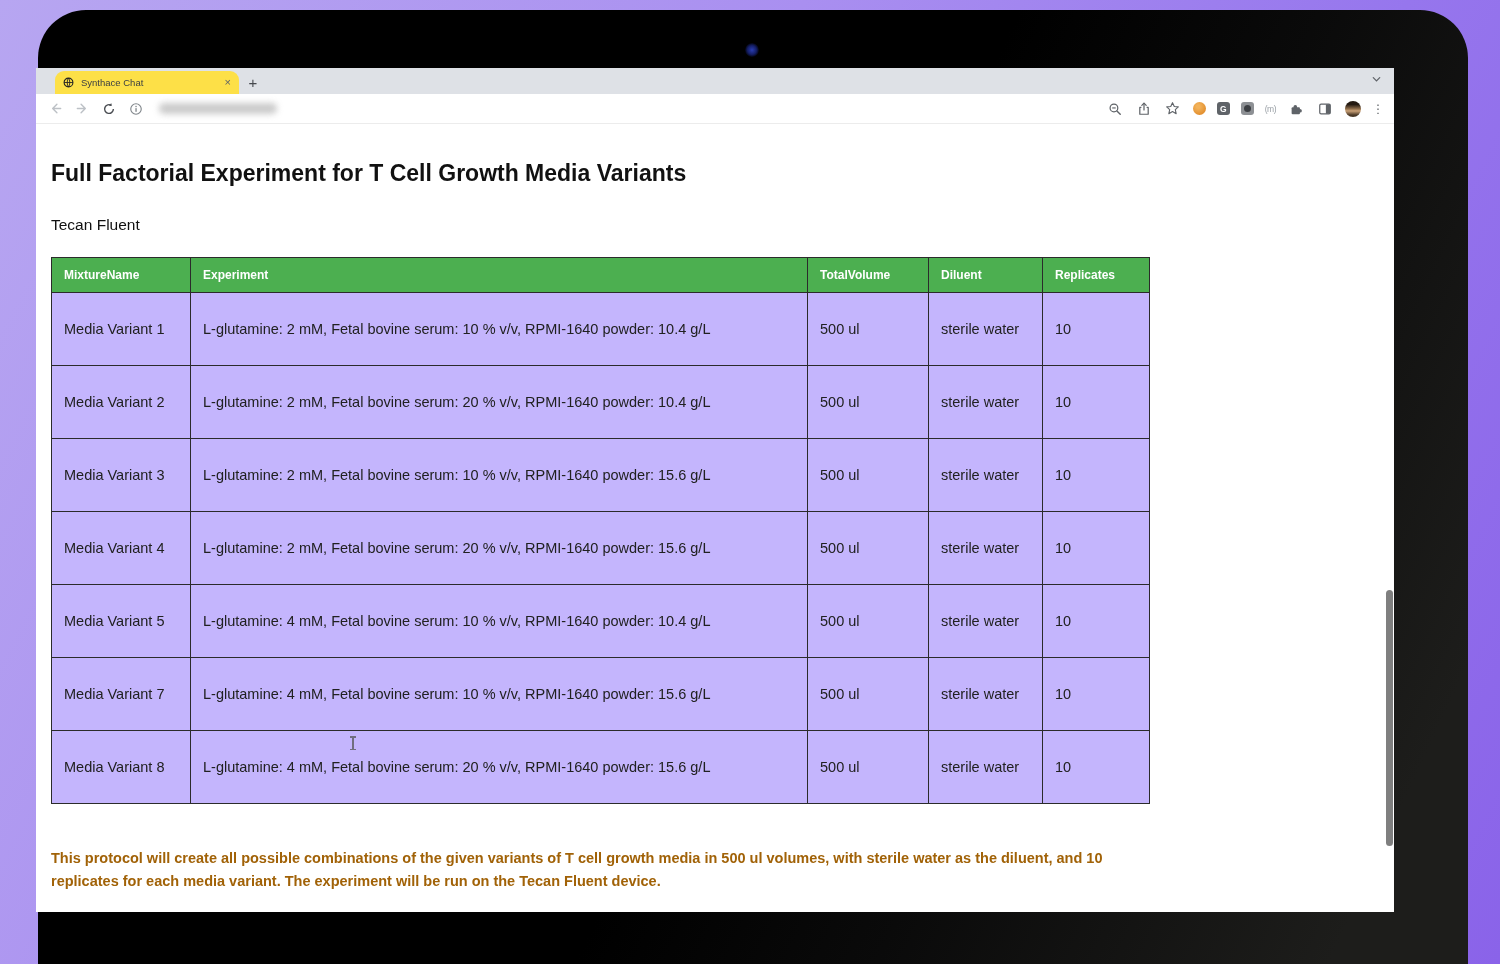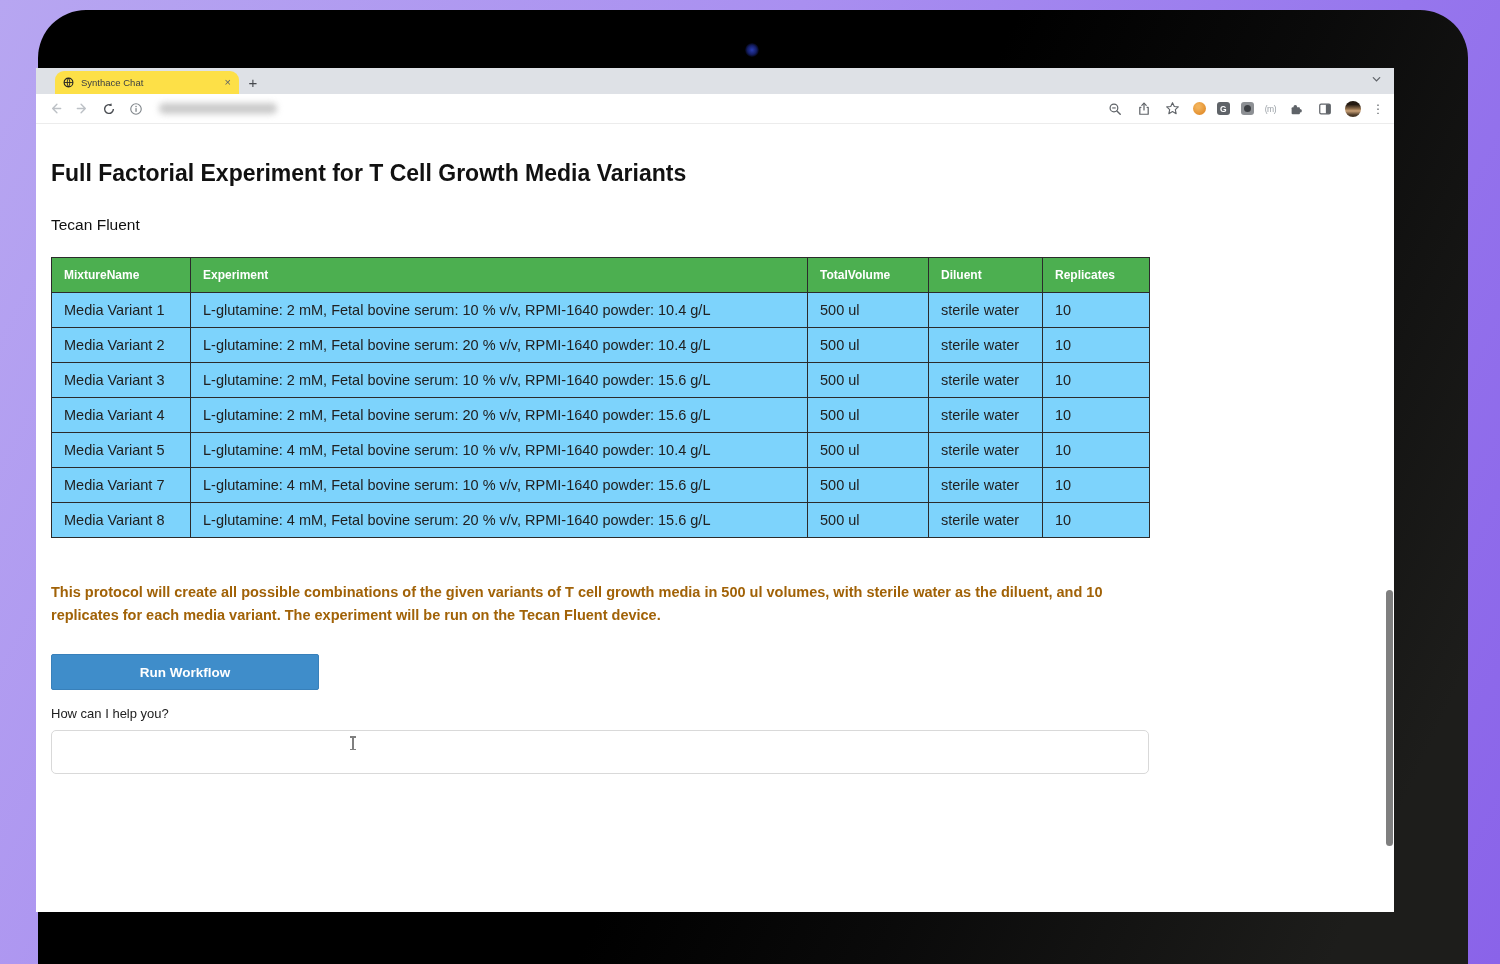--- a/index.html
+++ b/index.html
@@ -50,21 +50,21 @@
   
   .content { position:absolute; left:0; top:56px; width:100%; height:788px; background:#fff;
     overflow:hidden; padding:0 15px; color:#212121; }
   .intro { margin-top:-5px; font-size:14.5px; line-height:19px; color:#1f1f1f; }
   .h1 { margin-top:35px; font-size:23px; font-weight:bold; line-height:28px; color:#111; }
   .h2 { margin-top:28px; font-size:15.5px; font-weight:normal; line-height:19px; color:#111; }
 
   table.protocol { margin-top:23px; border-collapse:collapse; table-layout:fixed; width:1098px; }
   table.protocol th { background:var(--green, #4caf50); color:#fff; font-weight:bold; font-size:12px;
     text-align:left; padding:10px 12px; border:1px solid #2b2b2b; }
-  table.protocol td { font-size:14.5px; padding:9px 12px; border:1px solid #2b2b2b; background:#7dd3fc; }
+  table.protocol td { font-size:14.5px; padding:28px 12px; border:1px solid #2b2b2b; background:#c4b5fd; }
 
   .summary { margin-top:43px; font-size:14.5px; line-height:23px; max-width:1080px; color:#a16207;font-weight:bold; }
   .run-btn { margin-top:27px; width:268px; height:36px; background:#3f8dca; border:1px solid #3880ba;
     border-radius:2px; color:#fff; font-size:13.5px; font-weight:bold; font-family:"Liberation Sans",sans-serif;
     display:block; }
   .prompt-label { margin-top:15px; font-size:13px; line-height:18px; }
   .prompt-box { margin-top:7px; width:1098px; height:44px; border:1px solid #d9d9d9; border-radius:5px;
     background:#fff; resize:none; outline:none; }
 
   

